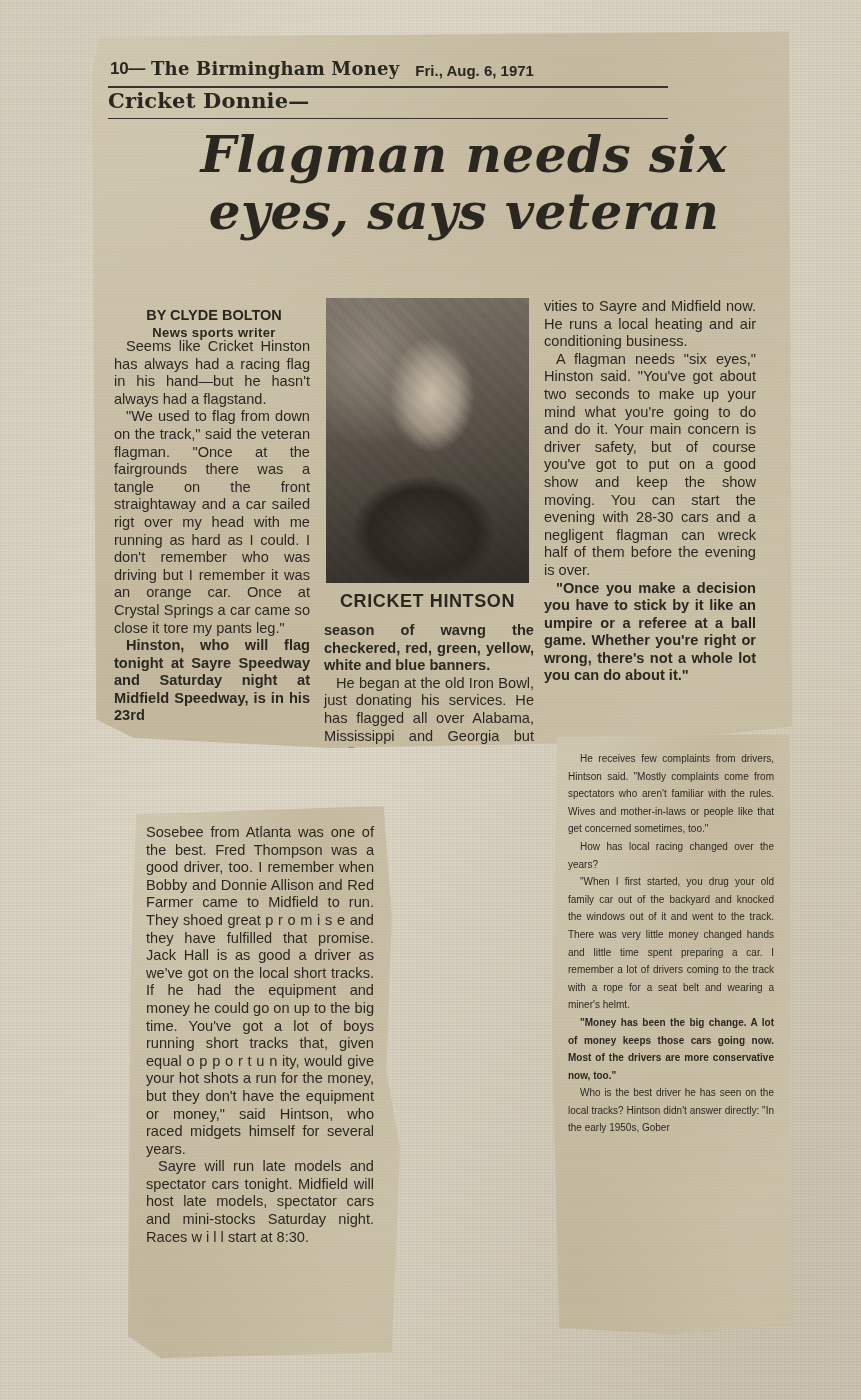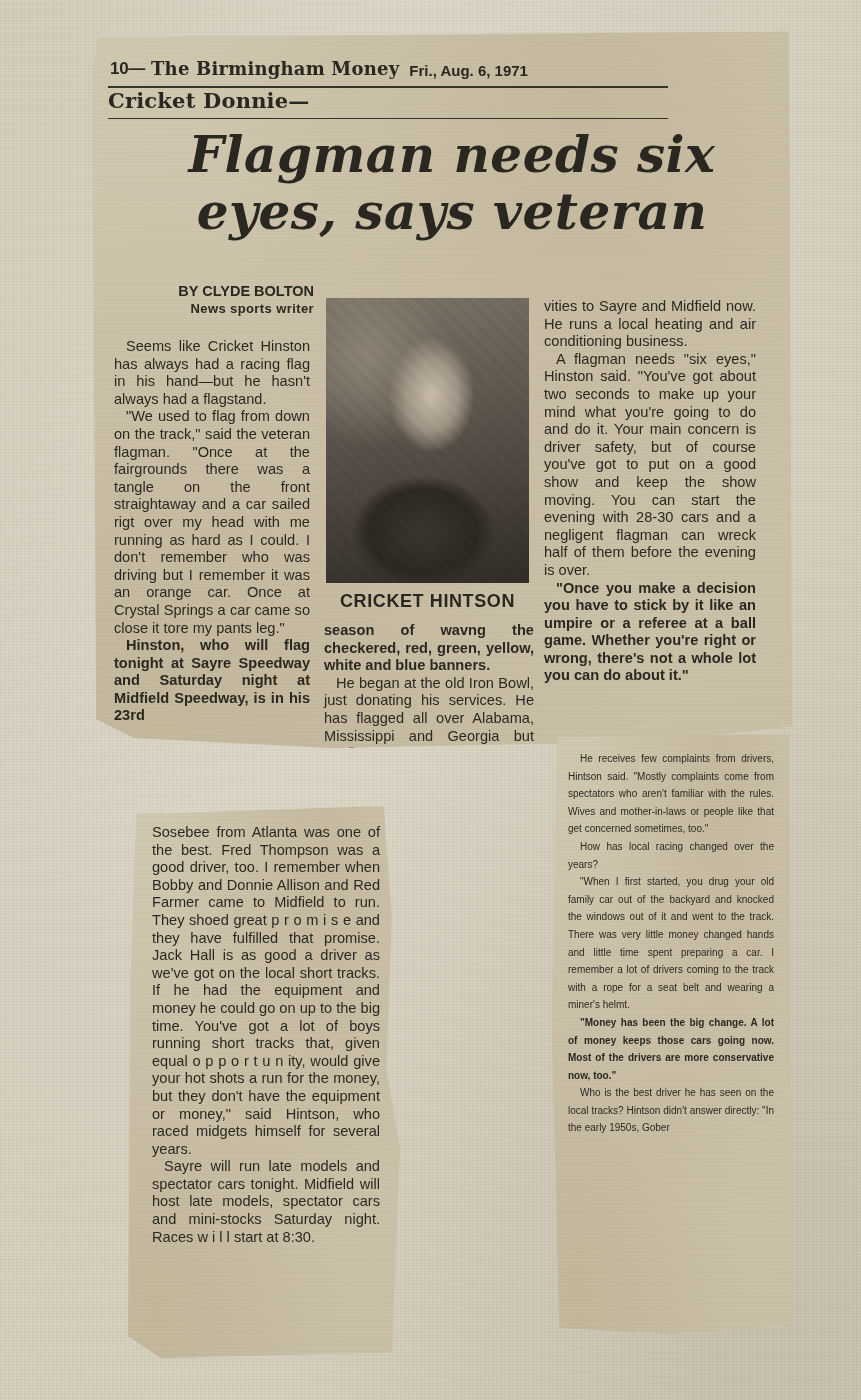--- a/index.html
+++ b/index.html
@@ -81,64 +81,64 @@
   .paper-name {
     font-family: "DejaVu Serif", serif;
     font-weight: bold;
     font-size: 18px;
     letter-spacing: 0.2px;
   }
   .issue-date {
     font-family: "Liberation Sans", sans-serif;
     font-weight: bold;
     font-size: 15px;
-    margin-left: 4px;
+    margin-left: 10px;
   }
   .rule {
     position: absolute;
     background: #38332a;
   }
   #rule-top { left: 16px; top: 56px; width: 560px; height: 2px; }
   #rule-under-column { left: 16px; top: 86px; width: 560px; height: 1px; }
 
   .column-title {
     position: absolute;
     left: 16px;
     top: 58px;
     font-family: "DejaVu Serif", serif;
     font-weight: bold;
     font-size: 21px;
     letter-spacing: 0.2px;
   }
 
   .headline {
     position: absolute;
-    left: 40px;
+    left: 52px;
     top: 96px;
     width: 640px;
     font-family: "DejaVu Serif", serif;
     font-style: italic;
     font-weight: bold;
     font-size: 50px;
     line-height: 57px;
     letter-spacing: 0.5px;
     text-align: center;
   }
   .headline .line2 { display: block; }
 
   .byline {
     position: absolute;
     left: 22px;
-    top: 252px;
+    top: 276px;
     width: 200px;
     font-family: "Liberation Sans", sans-serif;
     font-weight: bold;
     font-size: 14.5px;
     line-height: 18px;
-    text-align: right;
+    text-align: center;
   }
   .byline .sub {
     display: block;
     font-size: 13px;
     letter-spacing: 0.4px;
   }
 
   
   .col {
     position: absolute;
@@ -218,21 +218,20 @@
     width: 272px;
     height: 552px;
     clip-path: polygon(3% 1.5%, 94% 0%, 97% 20%, 95% 48%, 100% 62%, 97% 99%, 12% 100%, 0% 96%, 1% 30%);
   }
   #col5 {
     left: 18px;
     top: 18px;
     width: 228px;
     font-size: 14.6px;
     line-height: 17.6px;
-    margin-left: 6px;
   }
 </style>
 </head>
 <body>
 
 <div id="page"></div>
 
 <div class="clipping" id="main-clip">
 
   <div class="masthead">

